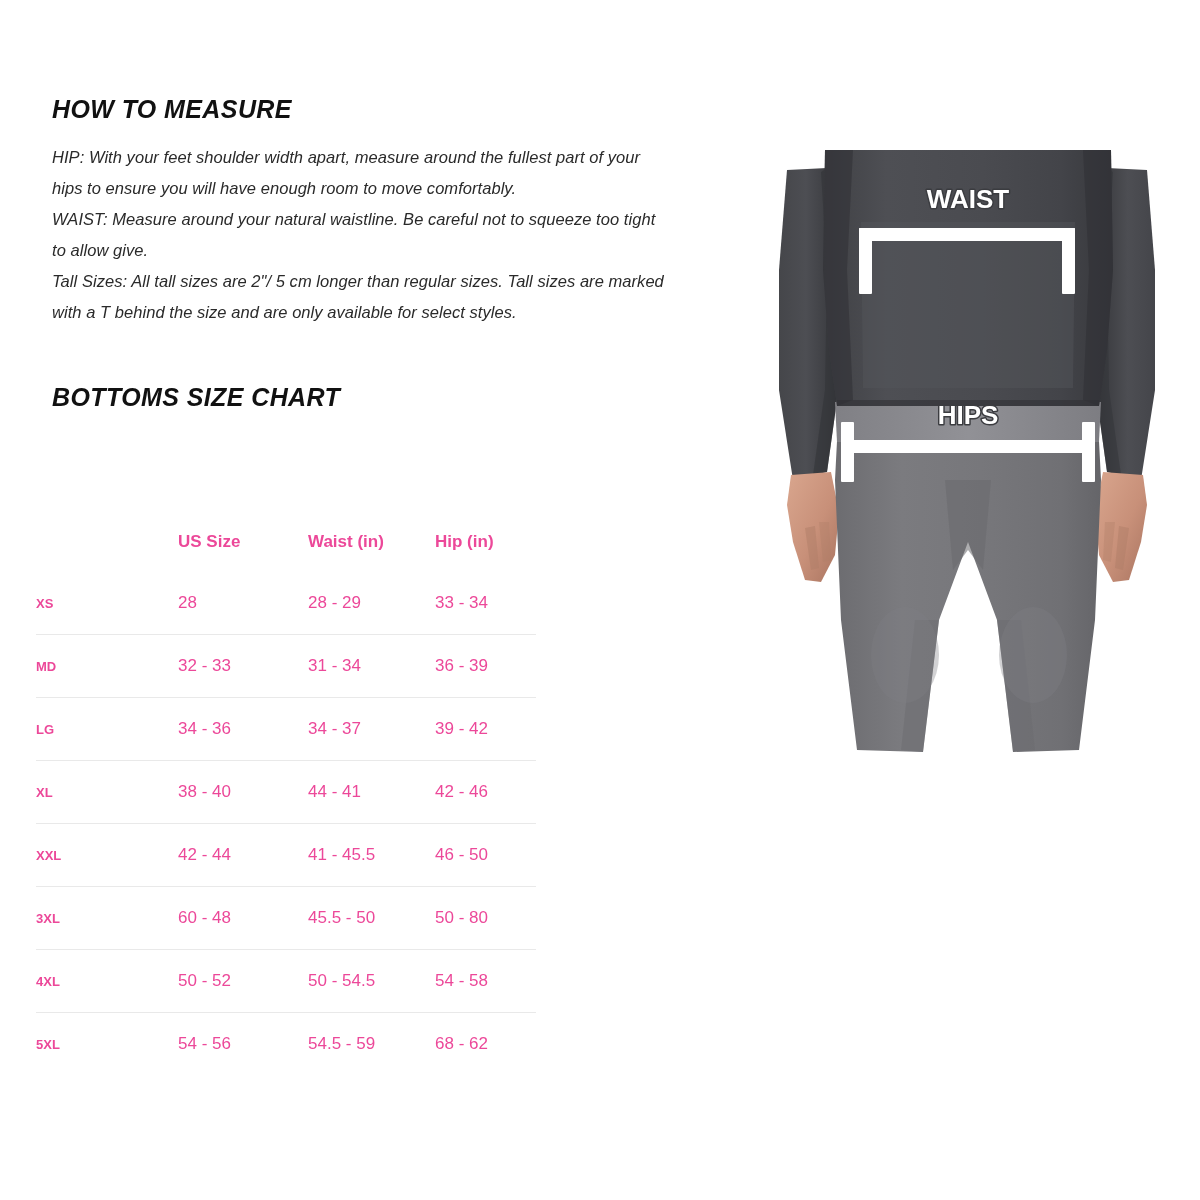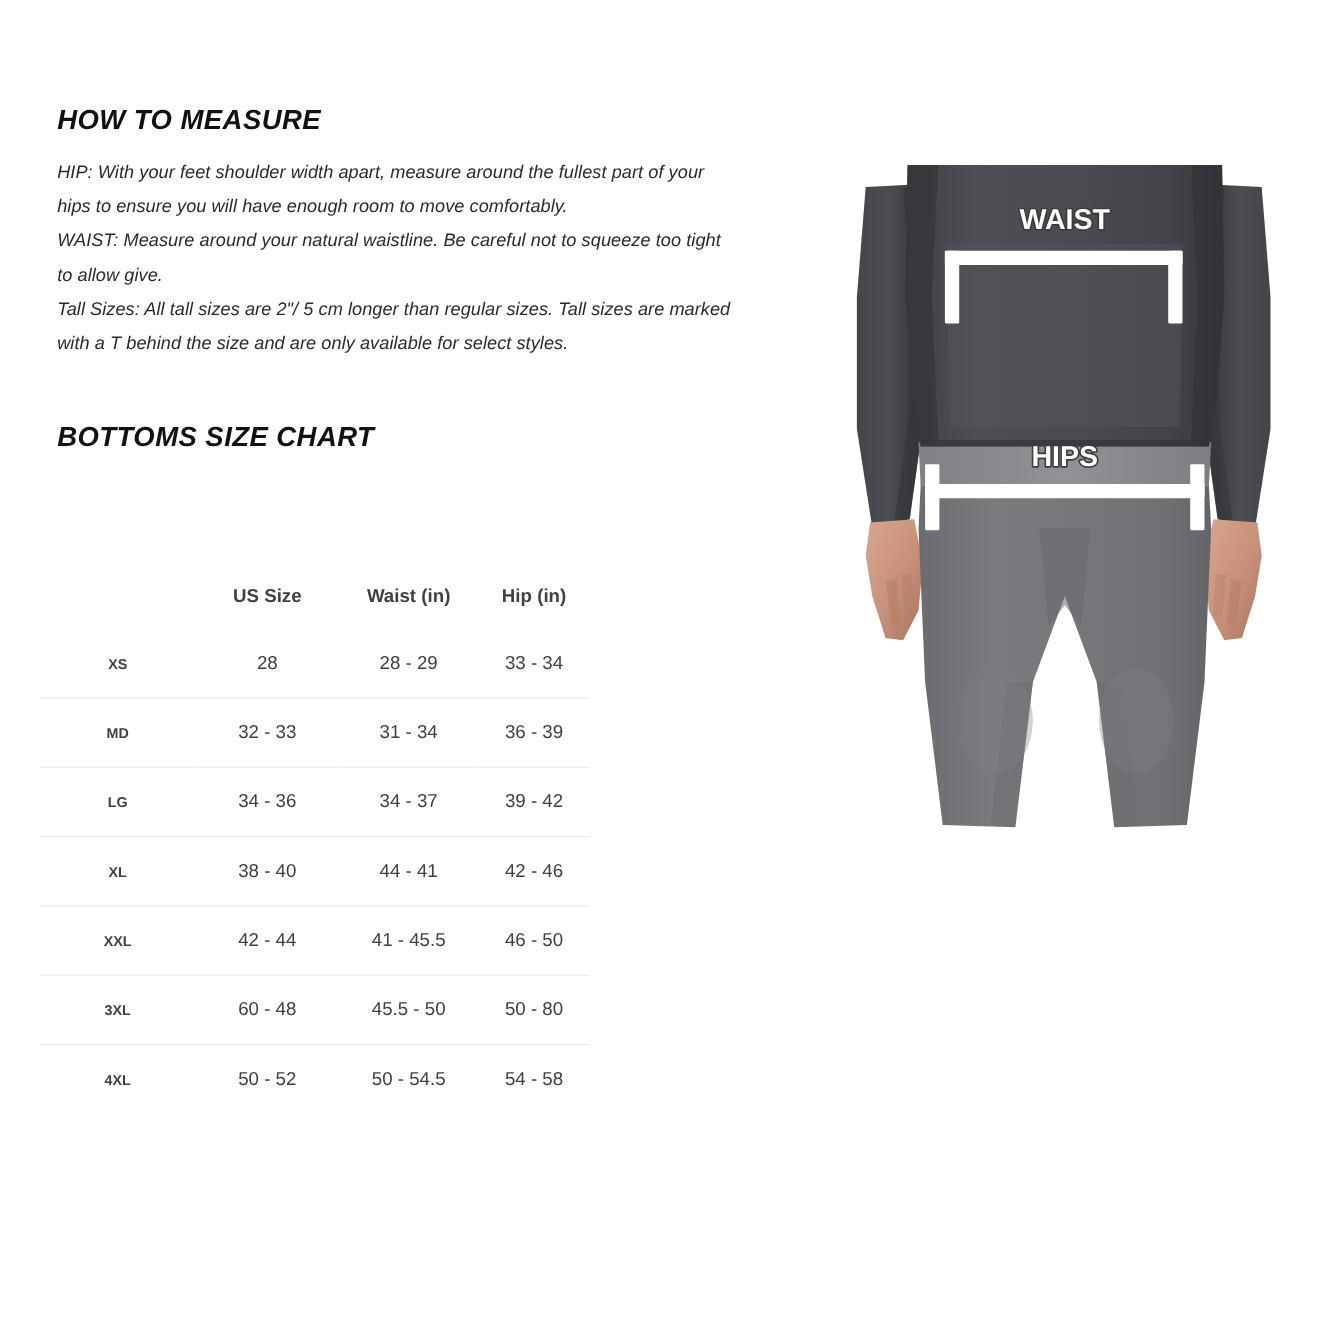--- a/index.html
+++ b/index.html
@@ -59,23 +59,23 @@
     border-collapse: collapse;
     table-layout: fixed;
   }
   #size-table col.c-size  { width: 142px; }
   #size-table col.c-us    { width: 130px; }
   #size-table col.c-waist { width: 127px; }
   #size-table col.c-hip   { width: 101px; }
 
   #size-table th,
   #size-table td {
-    text-align: center;
+    text-align: left;
     font-size: 17px;
-    color: #404040;
+    color: #ec4899;
     padding: 0;
     height: 62px;
     vertical-align: middle;
     font-weight: normal;
   }
   #size-table th {
     font-weight: bold;
     height: 52px;
     padding-bottom: 4px;
   }
@@ -176,20 +176,26 @@
         <td class="us-cell">60 - 48</td>
         <td class="waist-cell">45.5 - 50</td>
         <td class="hip-cell">50 - 80</td>
       </tr>
       <tr>
         <td class="size-cell">4XL</td>
         <td class="us-cell">50 - 52</td>
         <td class="waist-cell">50 - 54.5</td>
         <td class="hip-cell">54 - 58</td>
       </tr>
+      <tr>
+        <td class="size-cell">5XL</td>
+        <td class="us-cell">54 - 56</td>
+        <td class="waist-cell">54.5 - 59</td>
+        <td class="hip-cell">68 - 62</td>
+      </tr>
     </tbody>
 </table>
 
 <div id="photo">
   <svg viewBox="0 0 465 640" xmlns="http://www.w3.org/2000/svg">
     <defs>
       <linearGradient id="gTop" x1="0" y1="0" x2="1" y2="0">
         <stop offset="0%" stop-color="#3f4044"></stop>
         <stop offset="22%" stop-color="#4e4f54"></stop>
         <stop offset="55%" stop-color="#4a4b50"></stop>

